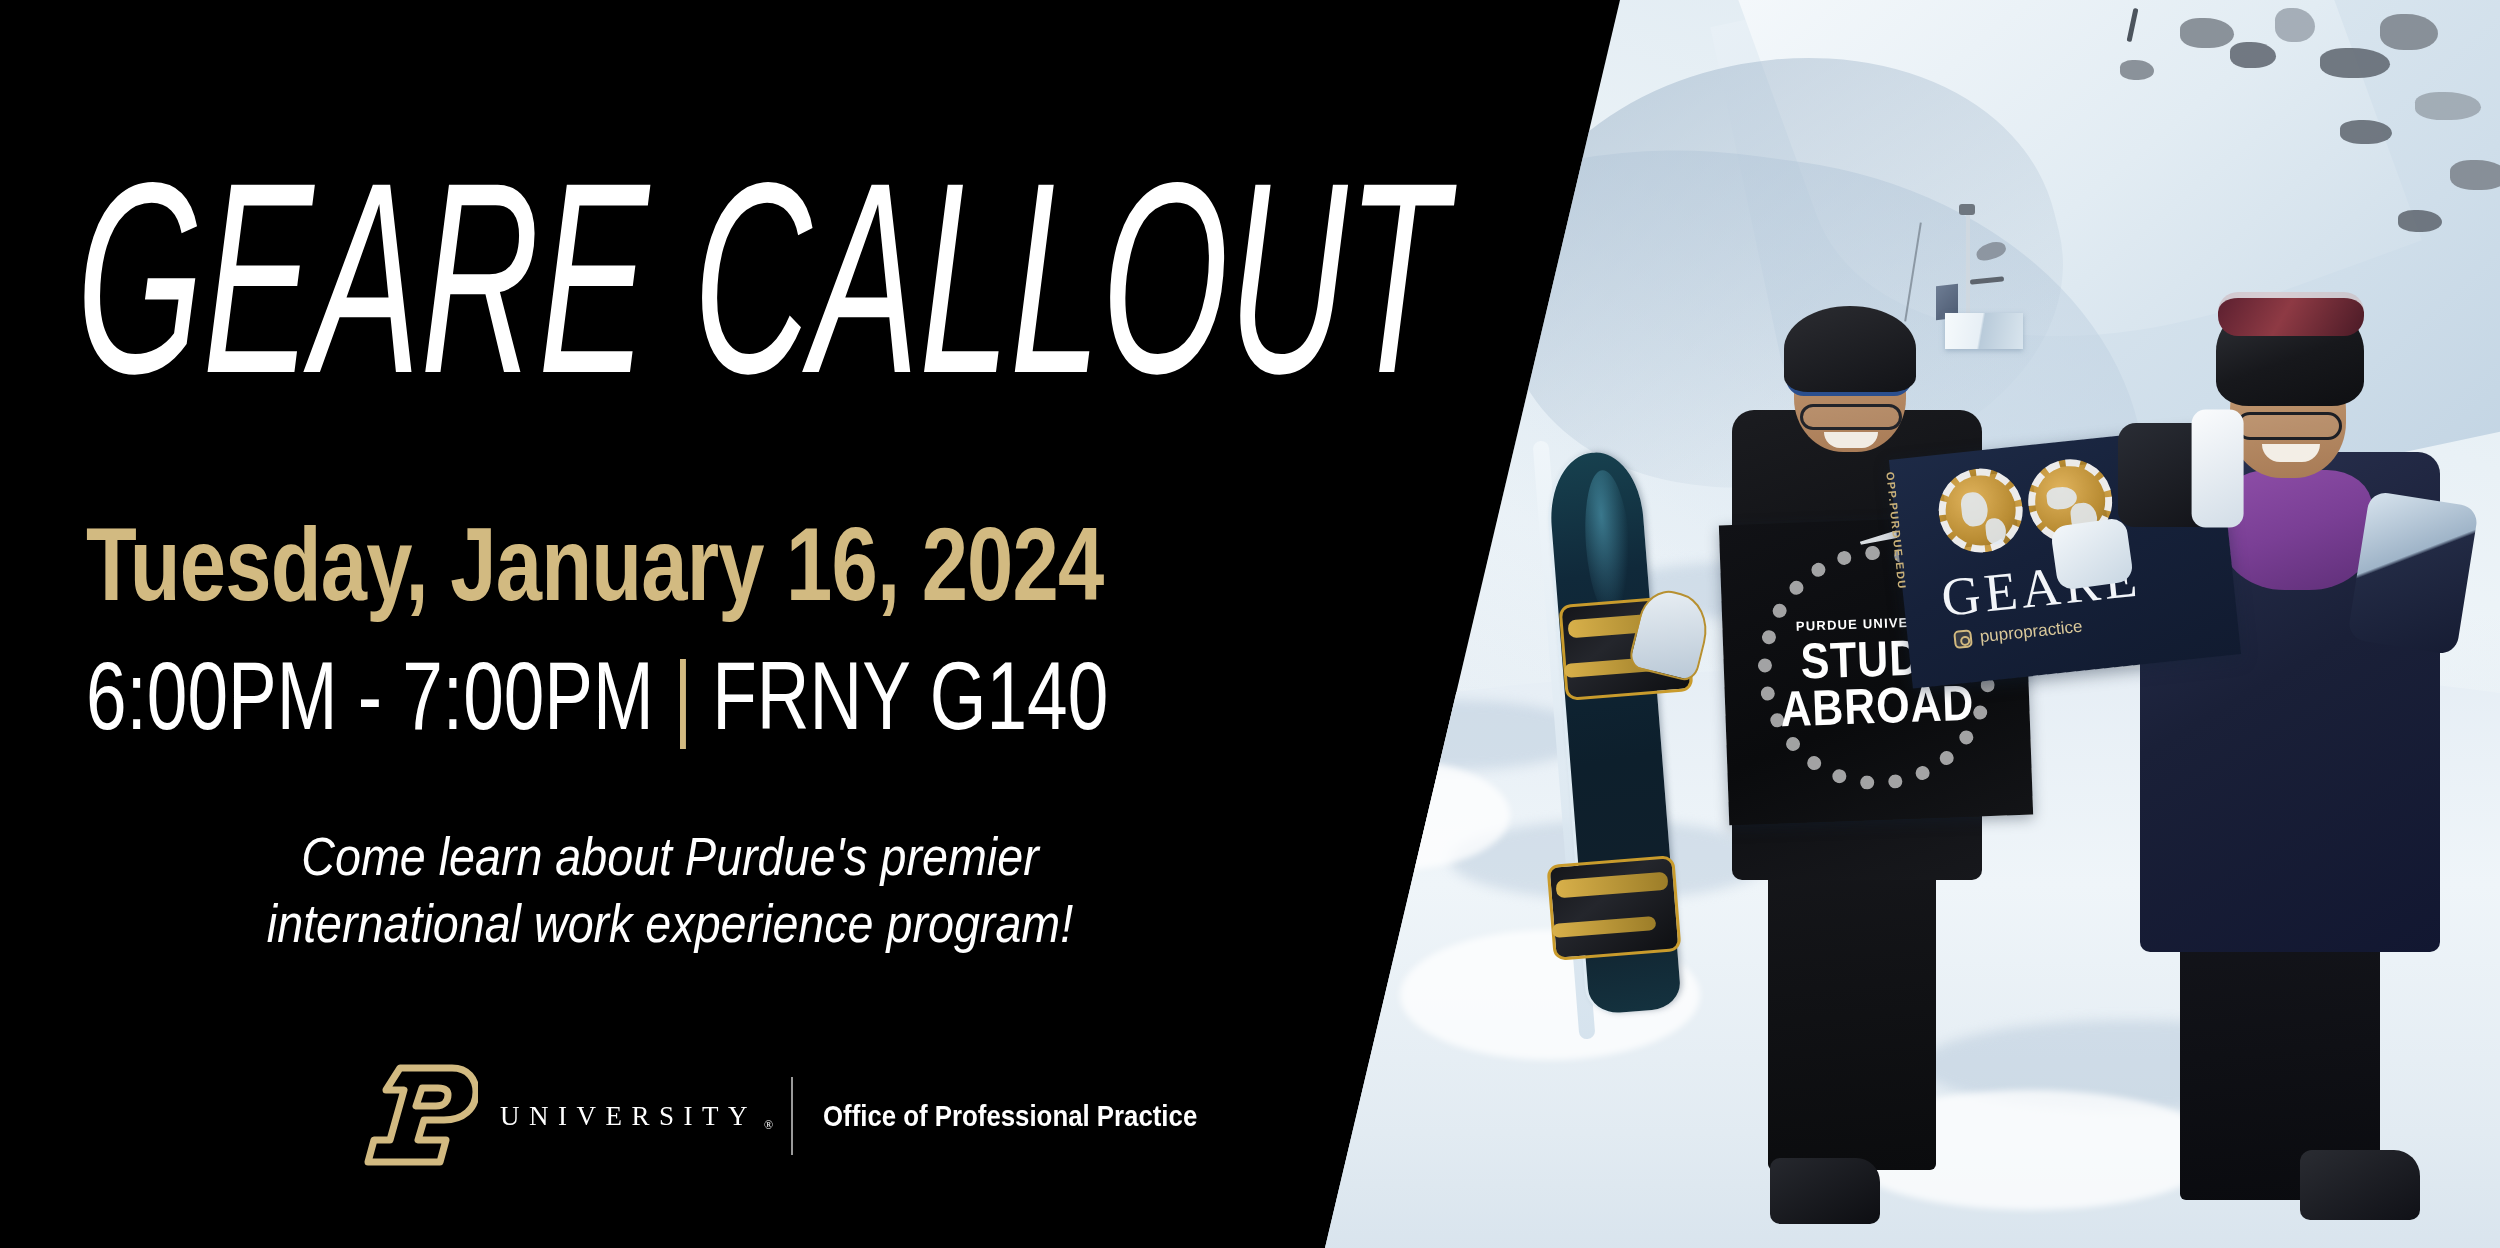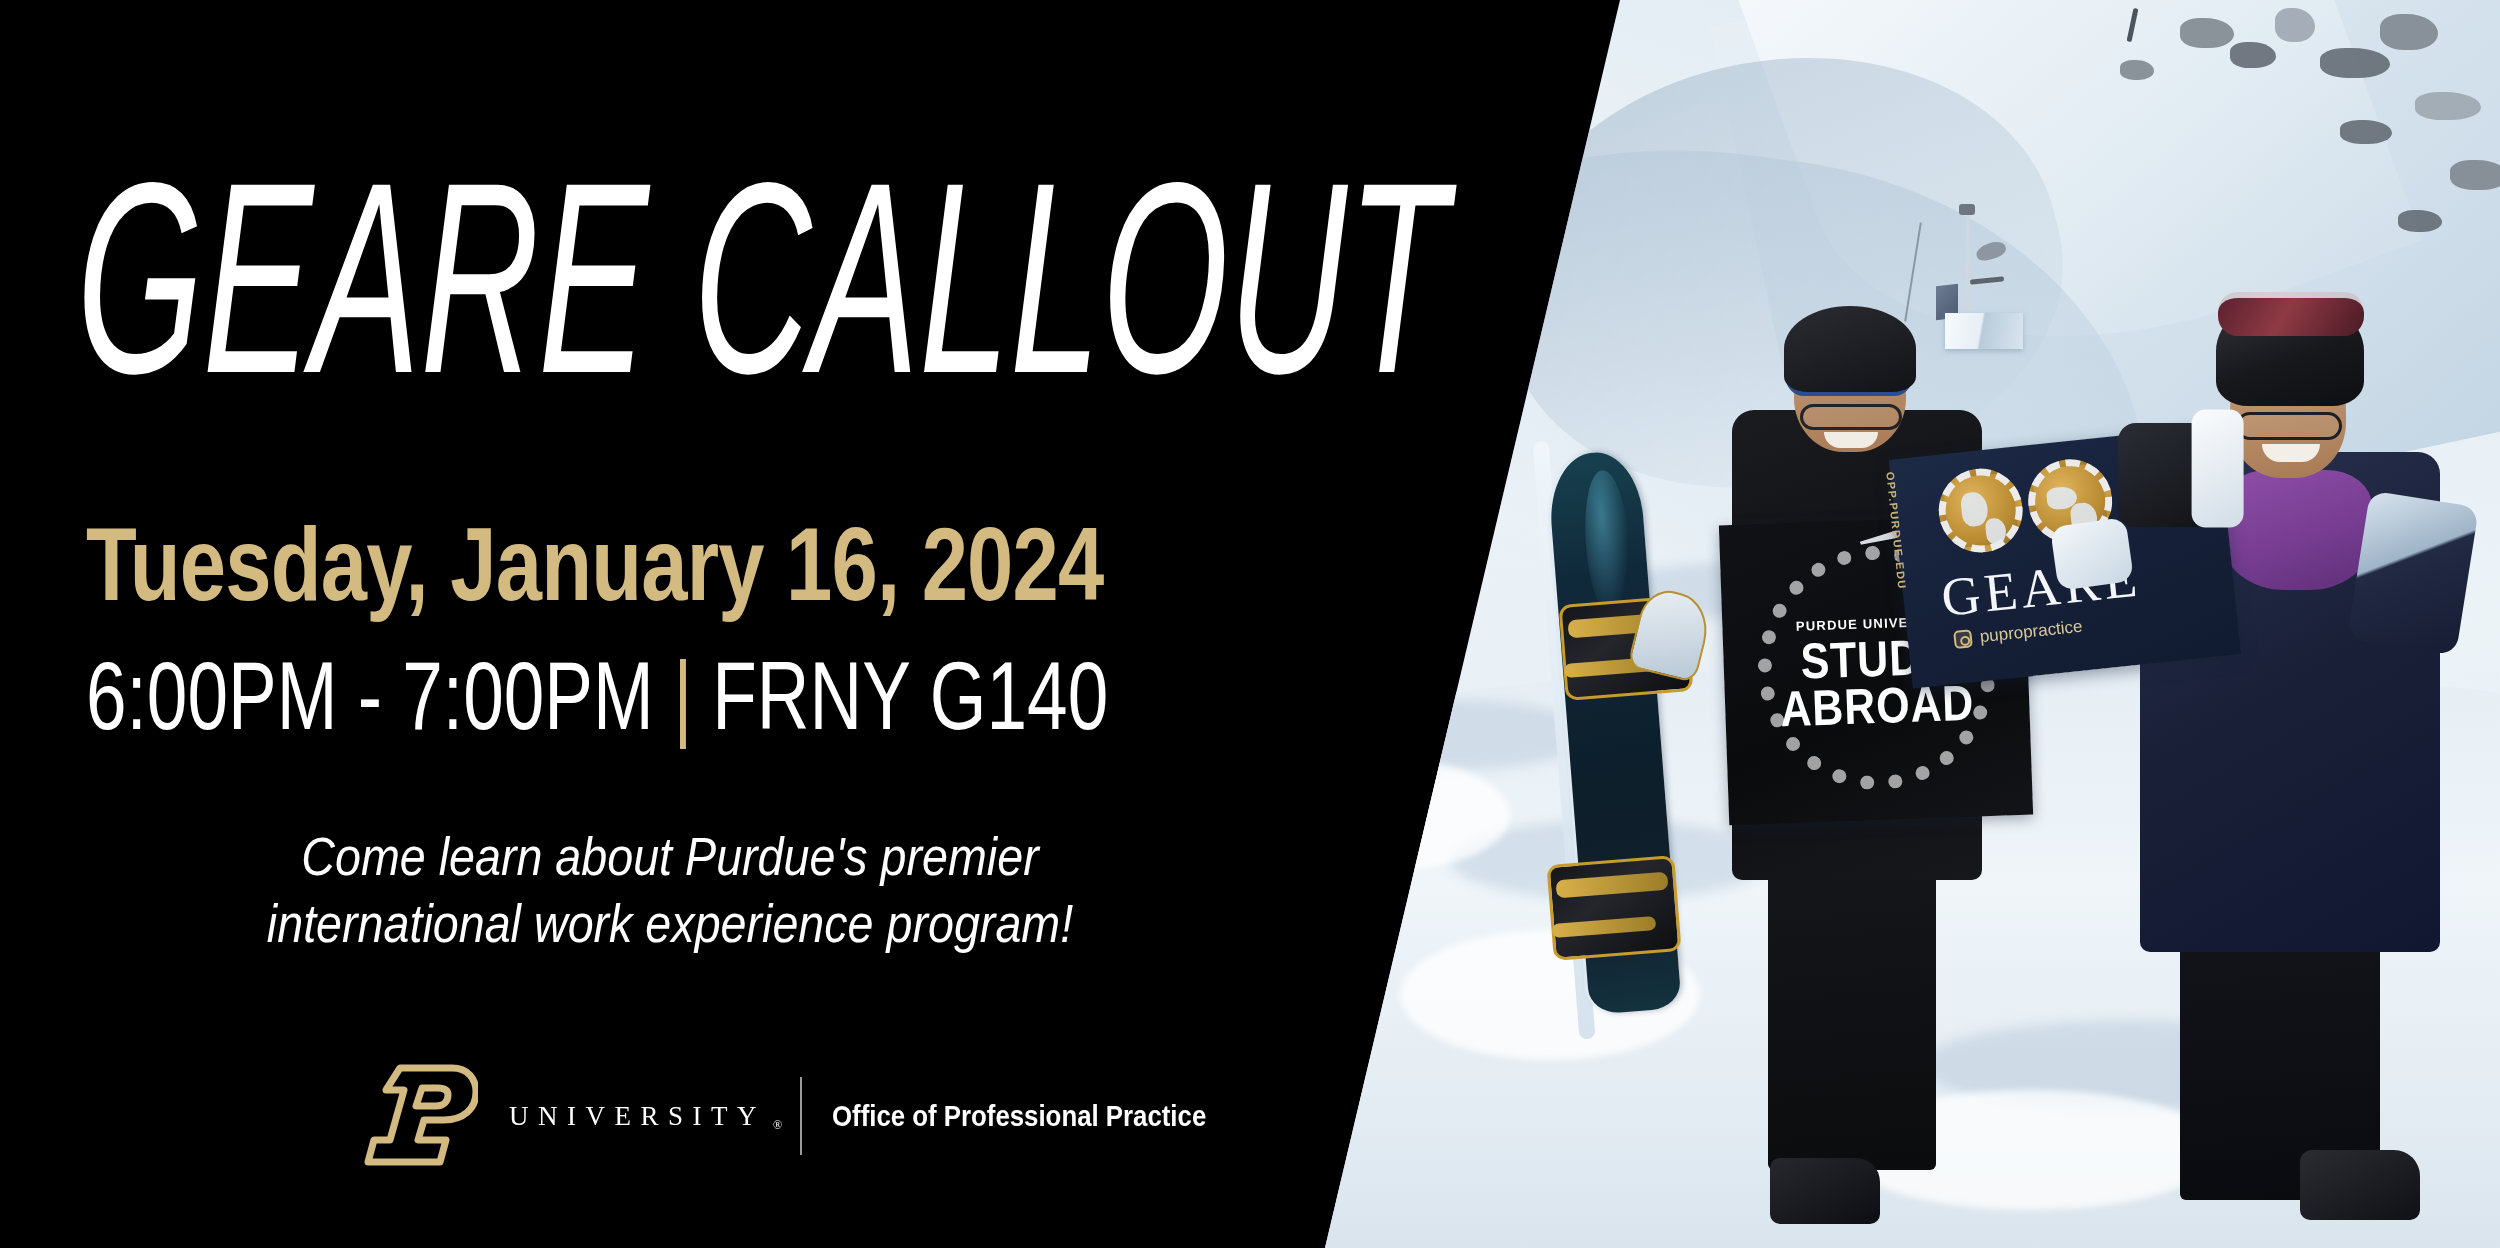--- a/index.html
+++ b/index.html
@@ -413,21 +413,21 @@
   .wordmark { display:flex; flex-direction:column; align-items:center; }
   .wm-purdue {
     color:#ffffff;
     font-family:"Liberation Serif", serif;
     font-size:59px; line-height:1; letter-spacing:1px;
   }
   .wm-university {
     color:#ffffff;
     font-family:"Liberation Serif", serif;
     font-size:27px; line-height:1.5; letter-spacing:9.5px;
-    margin-left:9px; position:relative;
+    position:relative;
   }
   .wm-reg {
     position:absolute; right:-16px; bottom:2px;
     font-size:12px; letter-spacing:0;
   }
   .logo-divider {
     width:2px; height:78px; background:#9a9a9a;
     margin:0 30px 0 34px;
   }
   .logo-office {

